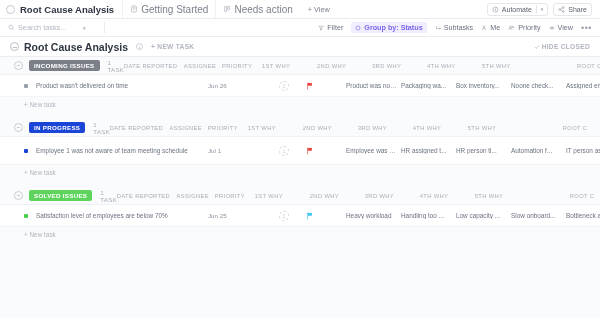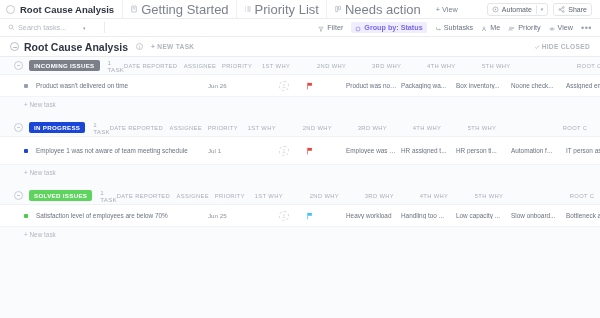--- a/index.html
+++ b/index.html
@@ -26,21 +26,21 @@
     padding-right: 8px;
   }
   .circ-icon {
     width: 9px; height: 9px; border-radius: 50%;
     border: 1px solid #c6c9d2; display:inline-block;
     flex: 0 0 auto;
   }
   .tabs { display: flex; align-items: center; height: 100%; }
   .tab {
     display: flex; align-items: center; gap: 3px;
-    font-size: 13px; color: #7c828d;
+    font-size: 10px; color: #7c828d;
     padding: 0 7px; height: 100%;
     border-left: 1px solid #eef0f3;
     position: relative; white-space: nowrap;
   }
   .tab.active { color: #5b4ce6; font-weight: bold; }
   .tab.active:after {
     content:""; position:absolute; left:7px; right:7px; bottom:0;
     height:1.5px; background:#7b68ee; border-radius:1px;
   }
   .tab-ico { width: 8px; height: 8px; flex:0 0 auto; opacity:.85; }
@@ -71,21 +71,21 @@
   }
   .search input {
     border: none; outline: none; background: transparent;
     font-size: 7.3px; color: #3d4350; width: 62px;
     font-family: "Liberation Sans", sans-serif;
   }
   .search input::placeholder { color: #b3b8c1; }
   .vrule { width:1px; height:11px; background:#e9eaee; margin-left:6px; }
   .filter-right { margin-left:auto; display:flex; align-items:center; gap:8px; }
   .fitem {
-    display:flex; align-items:flex-end; gap:3px;
+    display:flex; align-items:center; gap:3px;
     font-size:7.2px; color:#6b7280; white-space:nowrap;
   }
   .fitem.grouped {
     background:#f0eefe; color:#7b68ee; border-radius:2px;
     padding: 1px 4px; font-weight:bold;
   }
   .dots { font-size: 9px; color:#9aa0ab; letter-spacing:.5px; }
 
   
   .pagetitle-row {
@@ -184,31 +184,20 @@
       <div class="tab">
         <svg class="tab-ico" viewBox="0 0 12 12">
           <rect x="2.5" y="1.5" width="7" height="9" rx="1" fill="none" stroke="#9aa0ab" stroke-width="1"></rect>
           <line x1="4.2" y1="4" x2="7.8" y2="4" stroke="#9aa0ab" stroke-width=".9"></line>
           <line x1="4.2" y1="6" x2="7.8" y2="6" stroke="#9aa0ab" stroke-width=".9"></line>
         </svg>
         <span>Getting Started</span>
       </div>
 
 
-      <div class="tab">
-        <svg class="tab-ico" viewBox="0 0 12 12">
-          <line x1="2" y1="3" x2="3" y2="3" stroke="#9aa0ab" stroke-width="1.4"></line>
-          <line x1="2" y1="6" x2="3" y2="6" stroke="#9aa0ab" stroke-width="1.4"></line>
-          <line x1="2" y1="9" x2="3" y2="9" stroke="#9aa0ab" stroke-width="1.4"></line>
-          <line x1="5" y1="3" x2="10" y2="3" stroke="#9aa0ab" stroke-width="1.1"></line>
-          <line x1="5" y1="6" x2="10" y2="6" stroke="#9aa0ab" stroke-width="1.1"></line>
-          <line x1="5" y1="9" x2="10" y2="9" stroke="#9aa0ab" stroke-width="1.1"></line>
-        </svg>
-        <span>Priority List</span>
-      </div>
 
       <div class="tab">
         <svg class="tab-ico" viewBox="0 0 12 12">
           <rect x="2.5" y="2" width="3" height="8" rx=".6" fill="none" stroke="#9aa0ab" stroke-width="1"></rect>
           <rect x="6.8" y="2" width="3" height="5" rx=".6" fill="none" stroke="#9aa0ab" stroke-width="1"></rect>
         </svg>
         <span>Needs action</span>
       </div>
 
       <div class="tab-add">

